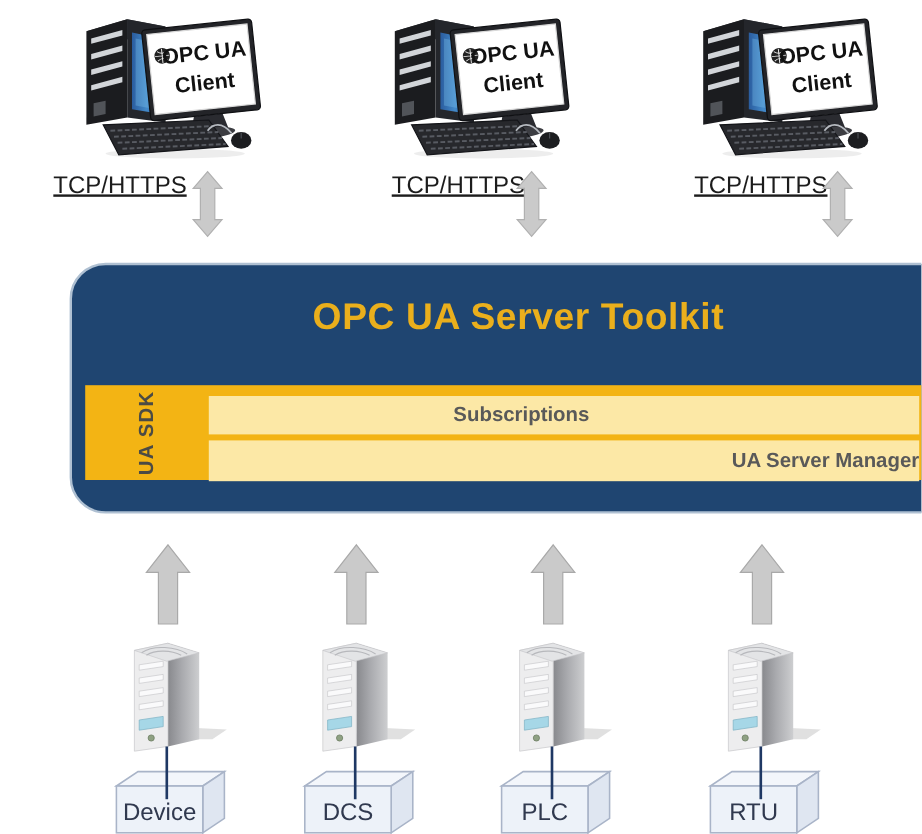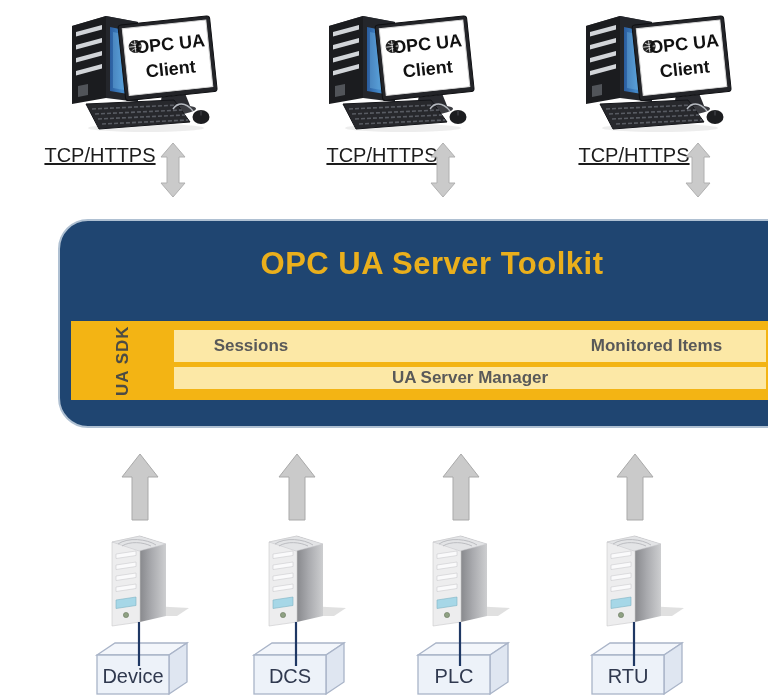--- a/index.html
+++ b/index.html
@@ -39,21 +39,21 @@
   }
   .sdk-label{
     position:absolute;left:0;top:0;width:103px;height:100%;
     display:flex;align-items:center;justify-content:center;
     writing-mode:vertical-rl;transform:rotate(180deg);
     font-size:17px;font-weight:bold;color:var(--sdk-text,#4B4B45);
     letter-spacing:1px;
   }
   .strip{position:absolute;left:103px;width:592px;background:var(--light-yellow,#FCE8A6);}
   .strip1{top:9px;height:32px;}
-  .strip2{top:46px;height:22px;display:flex;align-items:center;justify-content:center;}
+  .strip2{top:46px;height:34px;display:flex;align-items:center;justify-content:flex-end;}
   .comp{
     position:absolute;top:0;line-height:32px;transform:translateX(-50%);
     font-size:17px;font-weight:bold;color:var(--component-text,#595959);white-space:nowrap;
   }
   .comp.k1{left:13%;} .comp.k2{left:44%;} .comp.k3{left:81.5%;}
   .manager-label{font-size:17px;font-weight:bold;color:var(--component-text,#595959);white-space:nowrap;}
 
   
   .source-col{position:absolute;top:450px;width:110px;height:246px;}
   .s1{left:85px;} .s2{left:242px;text-align:right;} .s3{left:406px;text-align:right;} .s4{left:580px;}
@@ -207,22 +207,21 @@
   </svg>
   <svg class="varrow a3" viewBox="0 0 30 58">
     <polygon points="15,2 27,16 21,16 21,42 27,42 15,56 3,42 9,42 9,16 3,16" fill="#cacaca" stroke="#b0b0b0" stroke-width="1"></polygon>
   </svg>
 
   <div class="panel">
     <div class="panel-title">OPC UA Server Toolkit</div>
     <div class="gold-band">
       <div class="sdk-label">UA SDK</div>
       <div class="strip strip1">
-        <span class="comp k1">Sessions</span>
-        <span class="comp k3">Monitored Items</span>
+        <span class="comp k2">Subscriptions</span>
       </div>
       <div class="strip strip2">
         <span class="manager-label">UA Server Manager</span>
       </div>
     </div>
   </div>
 
   <div class="source-col s1">
     <svg viewBox="0 0 110 246" width="110" height="246">
       <g>

